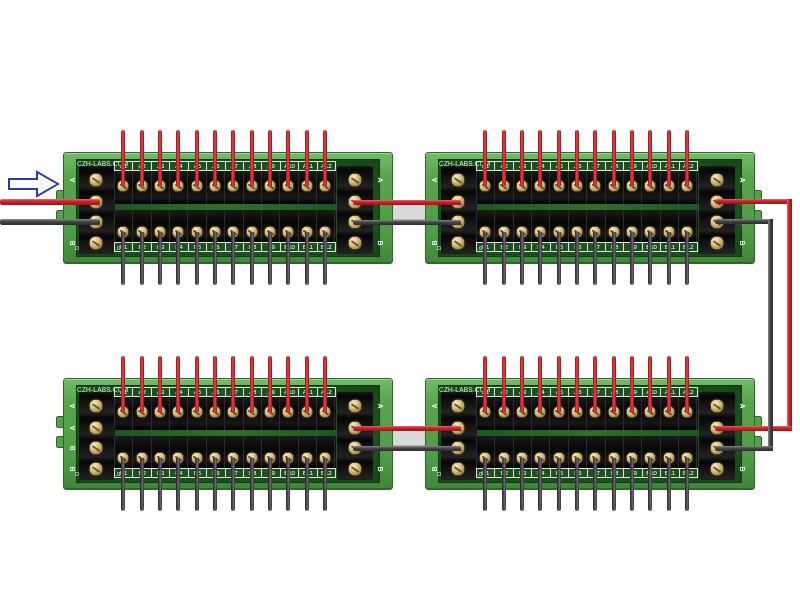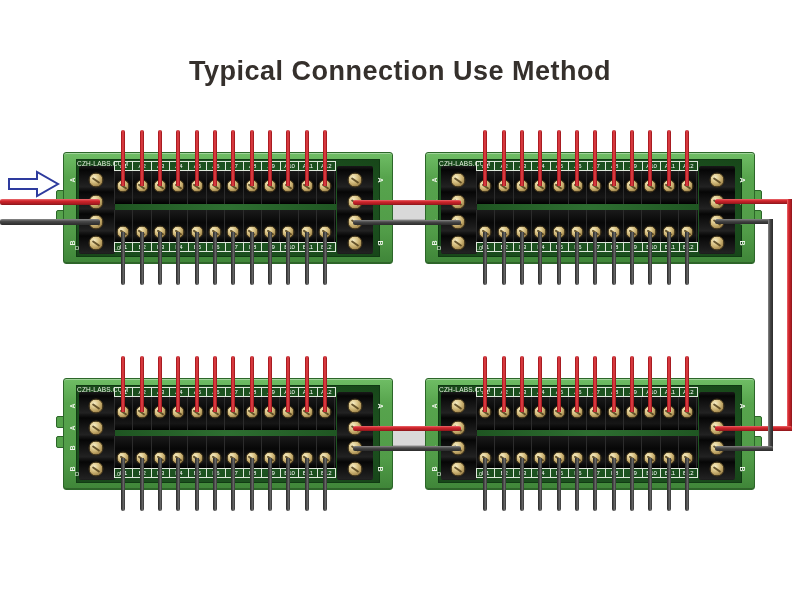--- a/index.html
+++ b/index.html
@@ -78,21 +78,20 @@
 
   .joint{position:absolute;width:36px;height:17px;background:#d9d9d9;
          border:1px solid #b5b5b5;box-sizing:border-box;z-index:1;border-radius:2px;}
   #joint-top{left:391px;top:203px;}
   #joint-bot{left:391px;top:429px;}
 </style>
 </head>
 <body>
 
 <div id="canvas">
-  <h1 class="title">Typical Connection Use Method</h1>
 
   <div class="arrow-wrap">
     <svg width="52" height="28" viewBox="0 0 52 28">
       <polygon points="1,9 29,9 29,2 50,14 29,26 29,19 1,19" fill="#ffffff" stroke="#2e3b9e" stroke-width="2" stroke-linejoin="miter"></polygon>
     </svg>
   </div>
 
   <div class="joint" id="joint-top"></div>
   <div class="joint" id="joint-bot"></div>
 

